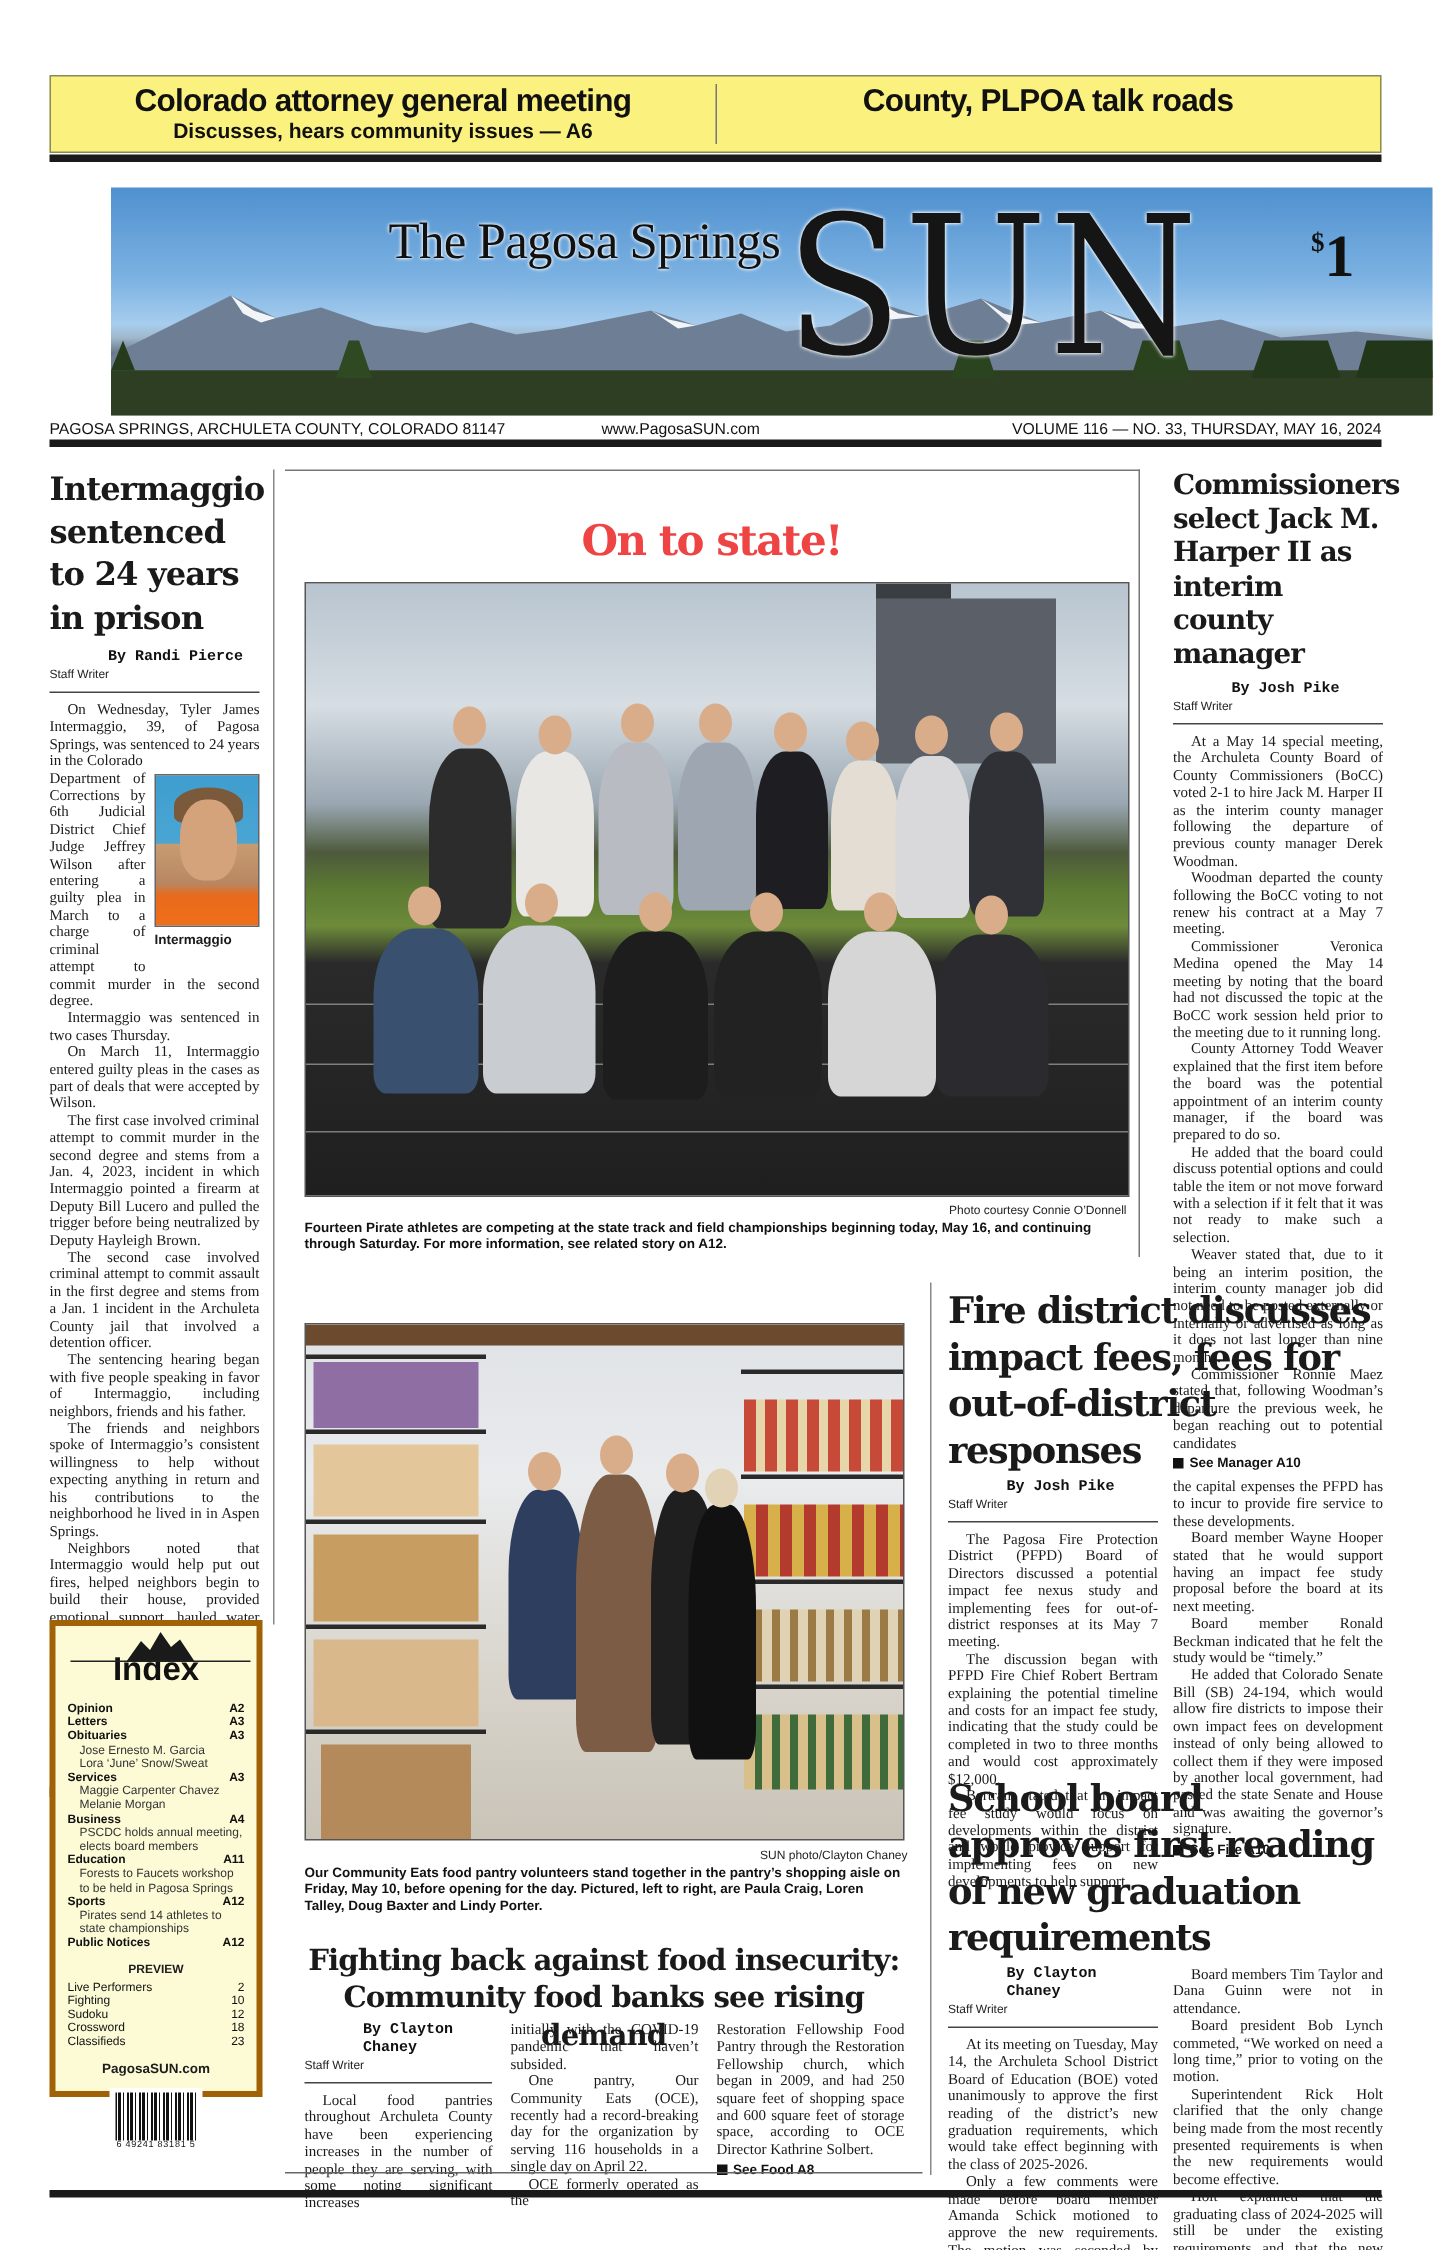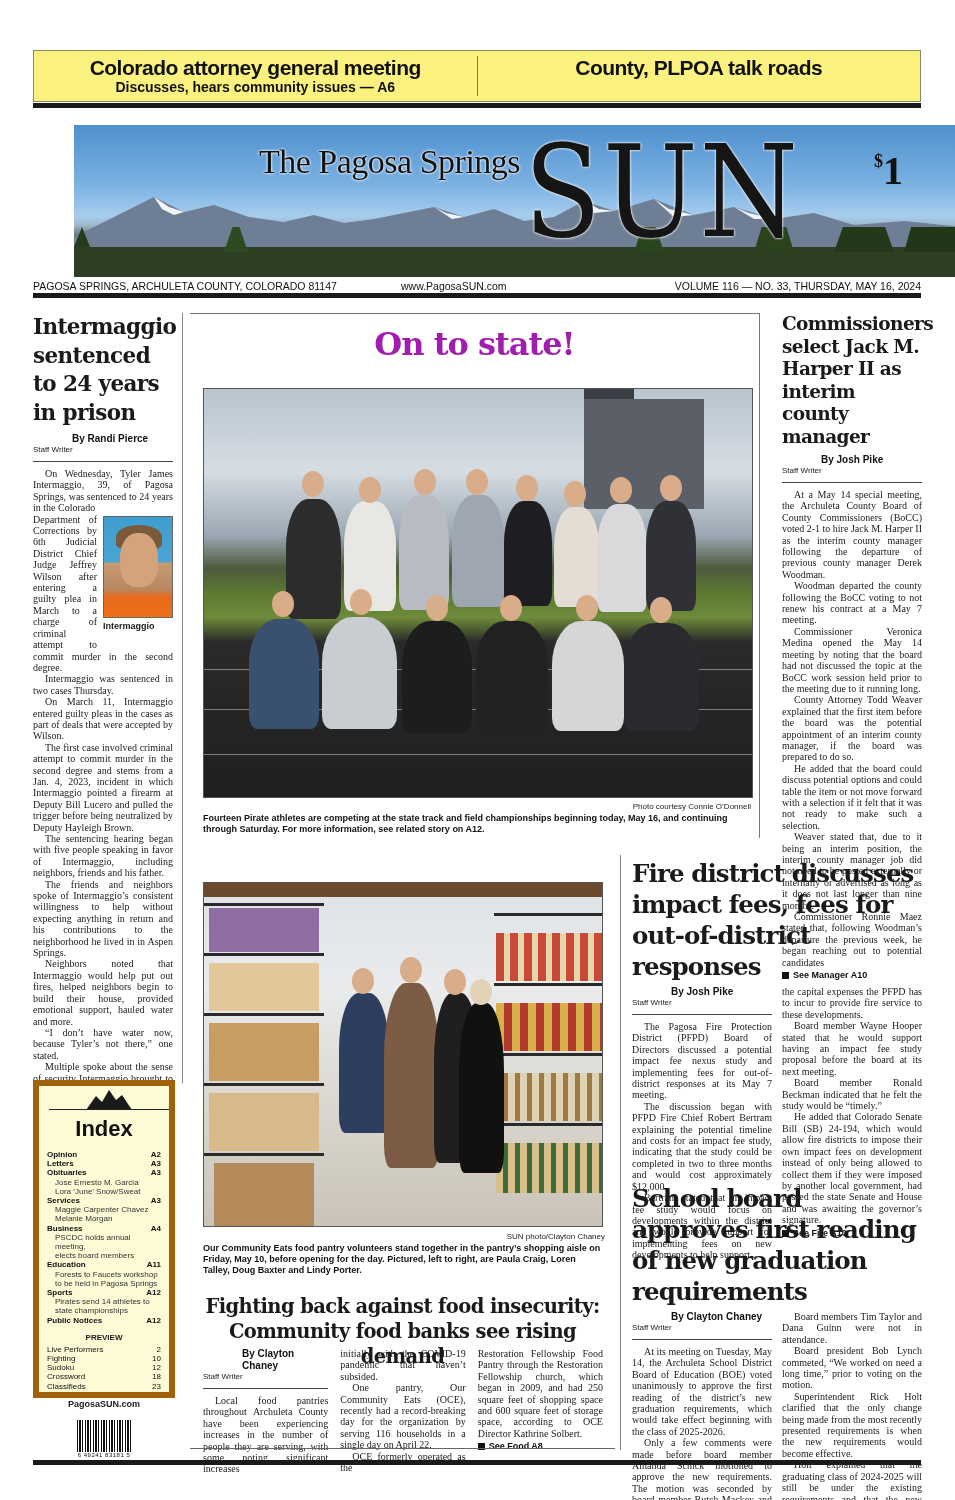--- a/index.html
+++ b/index.html
@@ -23,55 +23,55 @@
   .mast-sun { position: absolute; left: 450px; top: -8px; font-family: "DejaVu Serif", serif; font-size: 128px; line-height: 150px; color: #151515; letter-spacing: 2px; text-shadow: 0 0 2px #fff, 0 0 3px #fff; transform: scaleX(0.88); transform-origin: left top; }
   .mast-price { position: absolute; left: 800px; top: 22px; font-family: "Liberation Serif", serif; font-size: 40px; font-weight: bold; color: #111; }
   .mast-price sup { font-size: 18px; vertical-align: top; position: relative; top: 4px; }
 
   .dateline { position: absolute; left: 33px; top: 280px; width: 888px; height: 12px; font-family: "Liberation Sans", sans-serif; font-size: 10.5px; color: #111; }
   .dateline span { position: absolute; top: 0; }
   .dateline-rule { position: absolute; left: 33px; top: 293px; width: 888px; height: 5px; background: #1a1a1a; }
 
   
   .headline { font-family: "DejaVu Serif", serif; font-weight: bold; color: #1a1a1a; letter-spacing: -0.6px; }
-  .byline { font-family: Liberation Sans, sans-serif; font-weight: bold; font-size: 10px; color: #111; line-height: 12px; padding-left: 39px; }
+  .byline { font-family: Liberation Mono, monospace; font-weight: bold; font-size: 10px; color: #111; line-height: 12px; padding-left: 39px; }
   .staff { font-family: "Liberation Sans", sans-serif; font-size: 8px; color: #222; line-height: 10px; }
   .byline-rule { height: 1px; background: #444; margin: 6px 0 6px 0; }
   .body-text { font-family: "Liberation Serif", serif; font-size: 10px; line-height: 11.4px; color: #1a1a1a; text-align: justify; }
   .body-text p { text-indent: 12px; }
   .jump { font-family: "Liberation Sans", sans-serif; font-weight: bold; font-size: 9px; color: #111; margin-top: 2px; }
   .jump::before { content: ""; display: inline-block; width: 7px; height: 7px; background: #111; margin-right: 4px; vertical-align: -1px; }
 
   
   .col-left { position: absolute; left: 33px; top: 313px; width: 140px; }
   .col-left .headline { font-size: 21.5px; line-height: 28.5px; }
   .mugshot { float: right; width: 70px; height: 120px; margin: 2px 0 4px 6px; }
   .mug-img { width: 70px; height: 102px; border: 1px solid #666; background: linear-gradient(180deg, #3f9ecf 0%, #4aa5d3 45%, #c79c72 46%, #b88762 72%, #e86a1c 80%, #f06f1b 100%); position: relative; overflow: hidden; }
   .mug-face { position: absolute; left: 16px; top: 16px; width: 38px; height: 54px; border-radius: 45% 45% 40% 40%; background: #d4a37b; }
   .mug-hair { position: absolute; left: 12px; top: 8px; width: 46px; height: 24px; border-radius: 50% 50% 20% 20%; background: #7a5a3a; }
   .mug-caption { font-family: "Liberation Sans", sans-serif; font-weight: bold; font-size: 9px; margin-top: 3px; }
 
   
-  .index-box { position: absolute; left: 33px; top: 1080px; width: 142px; height: 318px; background: #fcfbd6; border: 6px solid #a16207; padding: 20px 8px; font-family: "Liberation Sans", sans-serif; }
+  .index-box { position: absolute; left: 33px; top: 1080px; width: 142px; height: 318px; background: #fcfbd6; border: 4px solid #a16207; padding: 6px 8px; font-family: "Liberation Sans", sans-serif; }
   .index-title { text-align: center; font-weight: bold; font-size: 22px; color: #111; margin-top: 12px; line-height: 22px; }
   .index-mtn { position: absolute; left: 47px; top: 4px; }
   .index-rule { position: absolute; left: 10px; top: 23px; width: 120px; height: 1px; background: #222; }
   .index-list { margin-top: 10px; }
   .idx-row { display: flex; justify-content: space-between; font-size: 8px; line-height: 9.2px; color: #111; }
   .idx-row.section { font-weight: bold; }
   .idx-row.sub { padding-left: 8px; font-weight: normal; color: #333; }
   .idx-preview-title { text-align: center; font-weight: bold; font-size: 8px; margin: 8px 0 3px; }
   .idx-url { text-align: center; font-weight: bold; font-size: 9px; margin-top: 8px; }
   .barcode { margin: 8px auto 0; width: 62px; height: 44px; background: #fff; padding: 3px 4px 0; position: relative; }
   .barcode .bars { height: 32px; background: repeating-linear-gradient(90deg, #111 0 1px, #fff 1px 2px, #111 2px 4px, #fff 4px 5px, #111 5px 6px, #fff 6px 8px); }
   .barcode .digits { font-size: 6px; text-align: center; letter-spacing: 0.5px; color: #111; }
 
   
   .feature { position: absolute; left: 190px; top: 313px; width: 570px; height: 525px; border-top: 1px solid #777; border-right: 1px solid #777; }
-  .feature-title { text-align: center; font-family: "DejaVu Serif", serif; font-weight: bold; font-size: 32px; letter-spacing: -1px; color: #a21caf; margin-top: 10px; line-height: 40px; }
+  .feature-title { text-align: center; font-family: "DejaVu Serif", serif; font-weight: bold; font-size: 28px; letter-spacing: -1px; color: #ef4444; margin-top: 27px; line-height: 40px; }
   .photo-team { position: absolute; left: 13px; top: 74px; width: 550px; height: 410px; border: 1px solid #555; overflow: hidden;
     background: linear-gradient(180deg, #b8c4cf 0%, #d6dde3 20%, #9aa7b2 36%, #4d5a3c 44%, #5c7a32 50%, #6d8b3a 56%, #2a2a2a 62%, #1f1f1f 100%); }
   .stands { position: absolute; left: 380px; top: 10px; width: 120px; height: 110px; background: #5b6068; }
   .stands-roof { position: absolute; left: 380px; top: 0; width: 50px; height: 40px; background: #3a3d42; }
   .lane { position: absolute; left: 0; width: 100%; height: 1px; background: #bbb; opacity: 0.6; }
   .person { position: absolute; border-radius: 40% 40% 12% 12%; }
   .head { position: absolute; width: 22px; height: 26px; border-radius: 50%; background: #d9ad8a; }
   .photo-credit { position: absolute; right: 8px; top: 488px; font-family: "Liberation Sans", sans-serif; font-size: 8px; color: #222; }
   .feature-caption { position: absolute; left: 13px; top: 499px; width: 550px; font-family: "Liberation Sans", sans-serif; font-weight: bold; font-size: 9px; line-height: 11px; color: #111; }
 
@@ -162,20 +162,21 @@
       <div class="mug-img">
         <div class="mug-hair"></div>
         <div class="mug-face"></div>
       </div>
       <div class="mug-caption">Intermaggio</div>
     </div>
     <p style="text-indent:0">Department of Corrections by 6th Judicial District Chief Judge Jeffrey Wilson after entering a guilty plea in March to a charge of criminal attempt to commit murder in the second degree.</p>
     <p>Intermaggio was sentenced in two cases Thursday.</p>
     <p>On March 11, Intermaggio entered guilty pleas in the cases as part of deals that were accepted by Wilson.</p>
     <p>The first case involved criminal attempt to commit murder in the second degree and stems from a Jan. 4, 2023, incident in which Intermaggio pointed a firearm at Deputy Bill Lucero and pulled the trigger before being neutralized by Deputy Hayleigh Brown.</p>
+    <p>The second case involved criminal attempt to commit assault in the first degree and stems from a Jan. 1 incident in the Archuleta County jail that involved a detention officer.</p>
     <p>The sentencing hearing began with five people speaking in favor of Intermaggio, including neighbors, friends and his father.</p>
     <p>The friends and neighbors spoke of Intermaggio’s consistent willingness to help without expecting anything in return and his contributions to the neighborhood he lived in in Aspen Springs.</p>
     <p>Neighbors noted that Intermaggio would help put out fires, helped neighbors begin to build their house, provided emotional support, hauled water and more.</p>
     <p>“I don’t have water now, because Tyler’s not there,” one stated.</p>
     <p>Multiple spoke about the sense of security Intermaggio brought to the neighborhood, with that sense of safety now gone.</p>
     <p>The friends and neighbors also</p>
   </div>
   <div class="jump">See Sentenced A7</div>
 </div>
 

